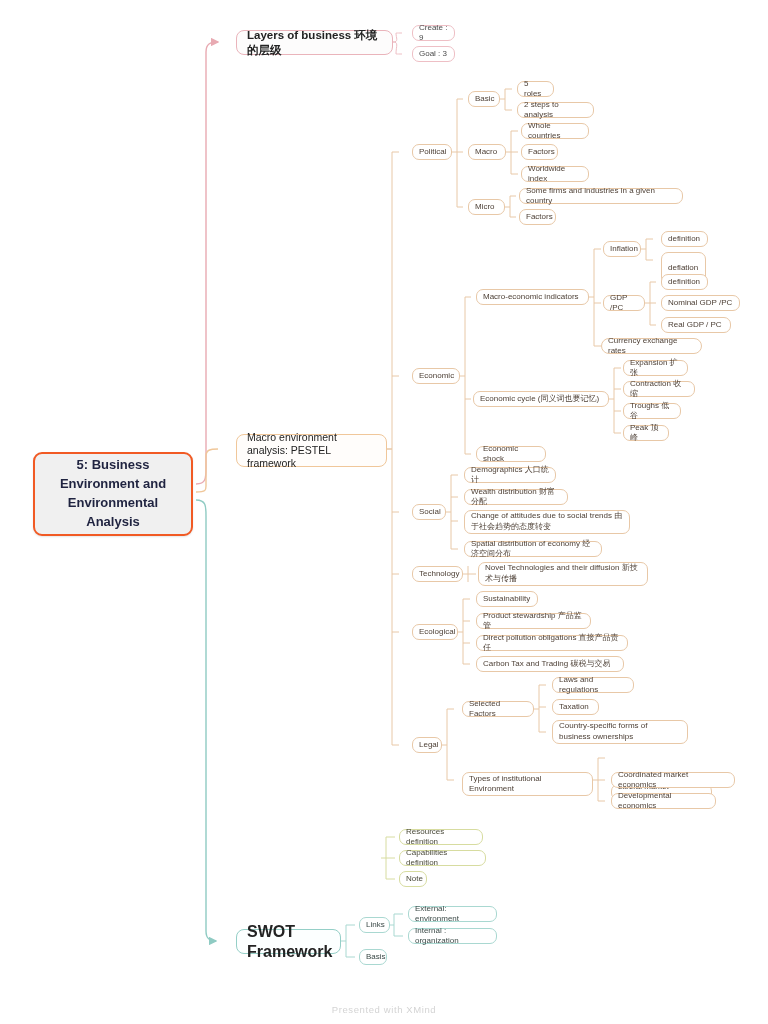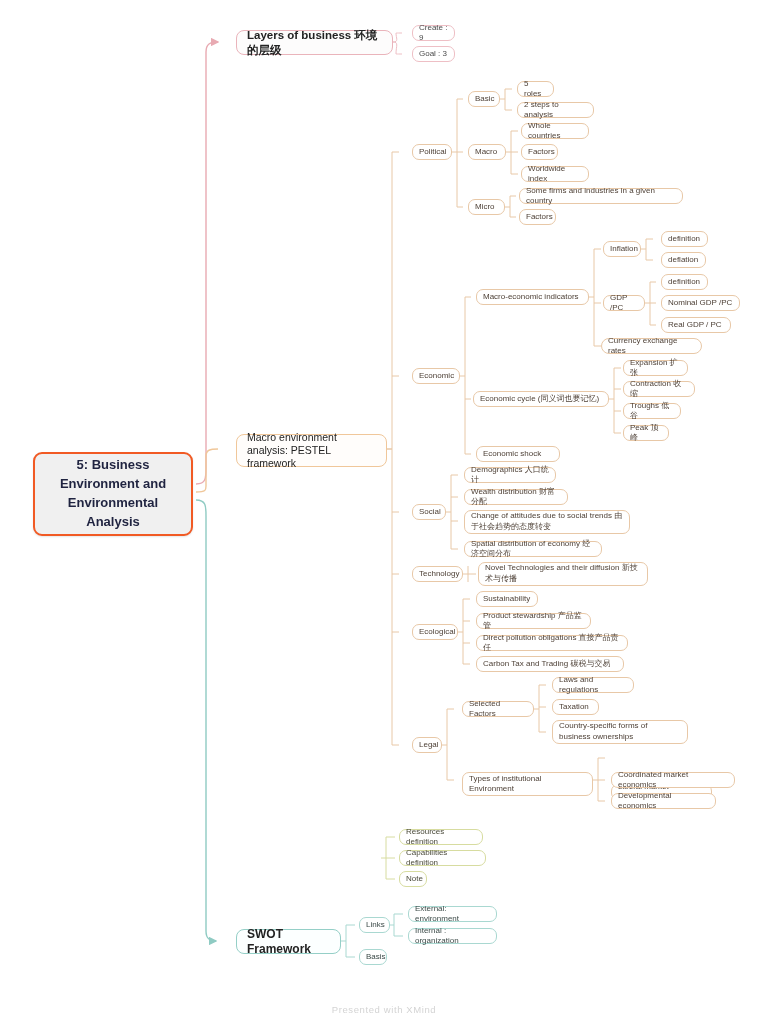--- a/index.html
+++ b/index.html
@@ -78,21 +78,21 @@
     color: #232323;
     font-size: 11.5px;
     font-weight: bold;
     padding-left: 10px;
     background: #fffffa;
   }
   .topic-teal {
     border-color: #95cfc7;
     border-radius: 8px;
     color: #232323;
-    font-size: 12px;
+    font-size: 16px;
     font-weight: bold;
     padding-left: 10px;
     background: #fcffff;
   }
   
   .sub-pink   { border-color: #eebfc5; color: #4a4a4a; font-size: 8px; }
   .sub-orange { border-color: #e8c8a7; color: #4f4238; font-size: 8px; }
   .sub-olive  { border-color: #d7dca0; color: #4a4a3a; font-size: 8px; }
   .sub-teal   { border-color: #a9d8d1; color: #3c4a48; font-size: 8px; }
 
@@ -226,21 +226,21 @@
   </div>
   <div class="node sub-orange" style="left:476px; top:289px; width:113px; height:16px;">
     <span>Macro-economic indicators</span>
   </div>
   <div class="node sub-orange" style="left:603px; top:241px; width:38px; height:16px;">
     <span>Inflation</span>
   </div>
   <div class="node sub-orange" style="left:661px; top:231px; width:47px; height:16px;">
     <span>definition</span>
   </div>
-  <div class="node sub-orange" style="left:661px; top:252px; width:45px; height:16px;">
+  <div class="node sub-orange" style="left:661px; top:252px; width:45px; height:32px;">
     <span>deflation</span>
   </div>
   <div class="node sub-orange" style="left:603px; top:295px; width:42px; height:16px;">
     <span>GDP /PC</span>
   </div>
   <div class="node sub-orange" style="left:661px; top:274px; width:47px; height:16px;">
     <span>definition</span>
   </div>
   <div class="node sub-orange" style="left:661px; top:295px; width:79px; height:16px;">
     <span>Nominal GDP /PC</span>
@@ -259,21 +259,21 @@
   </div>
   <div class="node sub-orange" style="left:623px; top:381px; width:72px; height:16px;">
     <span>Contraction 收缩</span>
   </div>
   <div class="node sub-orange" style="left:623px; top:403px; width:58px; height:16px;">
     <span>Troughs 低谷</span>
   </div>
   <div class="node sub-orange" style="left:623px; top:425px; width:46px; height:16px;">
     <span>Peak 顶峰</span>
   </div>
-  <div class="node sub-orange" style="left:476px; top:446px; width:84px; height:16px;">
+  <div class="node sub-orange" style="left:476px; top:446px; width:70px; height:16px;">
     <span>Economic shock</span>
   </div>
 
   <div class="node sub-orange" style="left:412px; top:504px; width:34px; height:16px;">
     <span>Social</span>
   </div>
   <div class="node sub-orange" style="left:464px; top:467px; width:92px; height:16px;">
     <span>Demographics 人口统计</span>
   </div>
   <div class="node sub-orange" style="left:464px; top:489px; width:104px; height:16px;">

